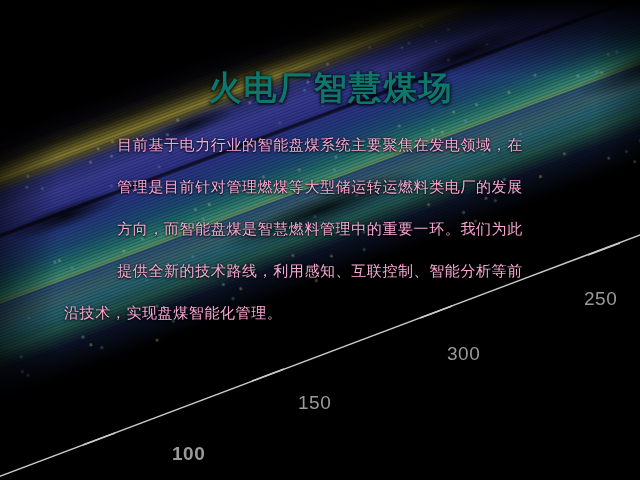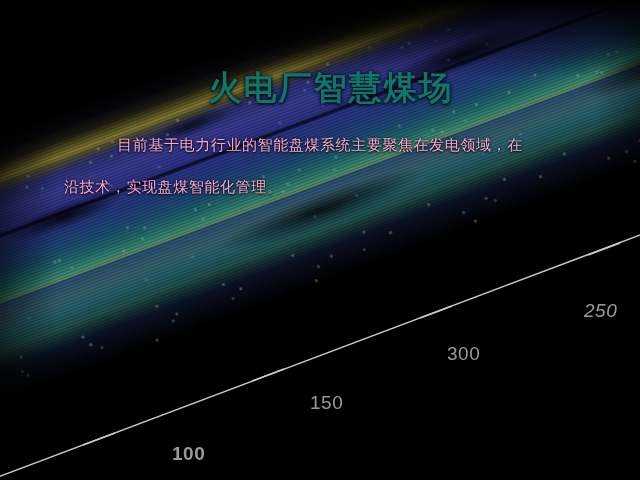--- a/index.html
+++ b/index.html
@@ -173,27 +173,30 @@
   <div id="axis-layer">
     <svg width="640" height="480">
       <line x1="-10" y1="480" x2="648" y2="232" stroke="#c9c9c9" stroke-width="1.6"></line>
       <line x1="83" y1="445" x2="115" y2="433" stroke="#c9c9c9" stroke-width="1.5"></line>
       <line x1="252" y1="381" x2="284" y2="369" stroke="#c9c9c9" stroke-width="1.5"></line>
       <line x1="420" y1="318" x2="452" y2="306" stroke="#c9c9c9" stroke-width="1.5"></line>
       <line x1="588" y1="255" x2="620" y2="243" stroke="#c9c9c9" stroke-width="1.5"></line>
     </svg>
 
     <span class="tick-label" style="left:172px;top:443px;font-weight:bold;">100</span>
-    <span class="tick-label" style="left:310px;top:392px;">150</span>
+    <span class="tick-label" style="left:298px;top:392px;">150</span>
     <span class="tick-label" style="left:447px;top:343px;">300</span>
-    <span class="tick-label" style="left:584px;top:300px;font-style:italic;">250</span>
+    <span class="tick-label" style="left:584px;top:288px;">250</span>
   </div>
 
   <div id="text-block">
     <div id="slide-title">火电厂智慧煤场</div>
 
     <div id="body-text">
       <div class="body-line">目前基于电力行业的智能盘煤系统主要聚焦在发电领域，在</div>
+      <div class="body-line">管理是目前针对管理燃煤等大型储运转运燃料类电厂的发展</div>
+      <div class="body-line">方向，而智能盘煤是智慧燃料管理中的重要一环。我们为此</div>
+      <div class="body-line">提供全新的技术路线，利用感知、互联控制、智能分析等前</div>
       <div class="body-line last">沿技术，实现盘煤智能化管理。</div>
     </div>
   </div>
 
 </div>
 
 </body></html>

